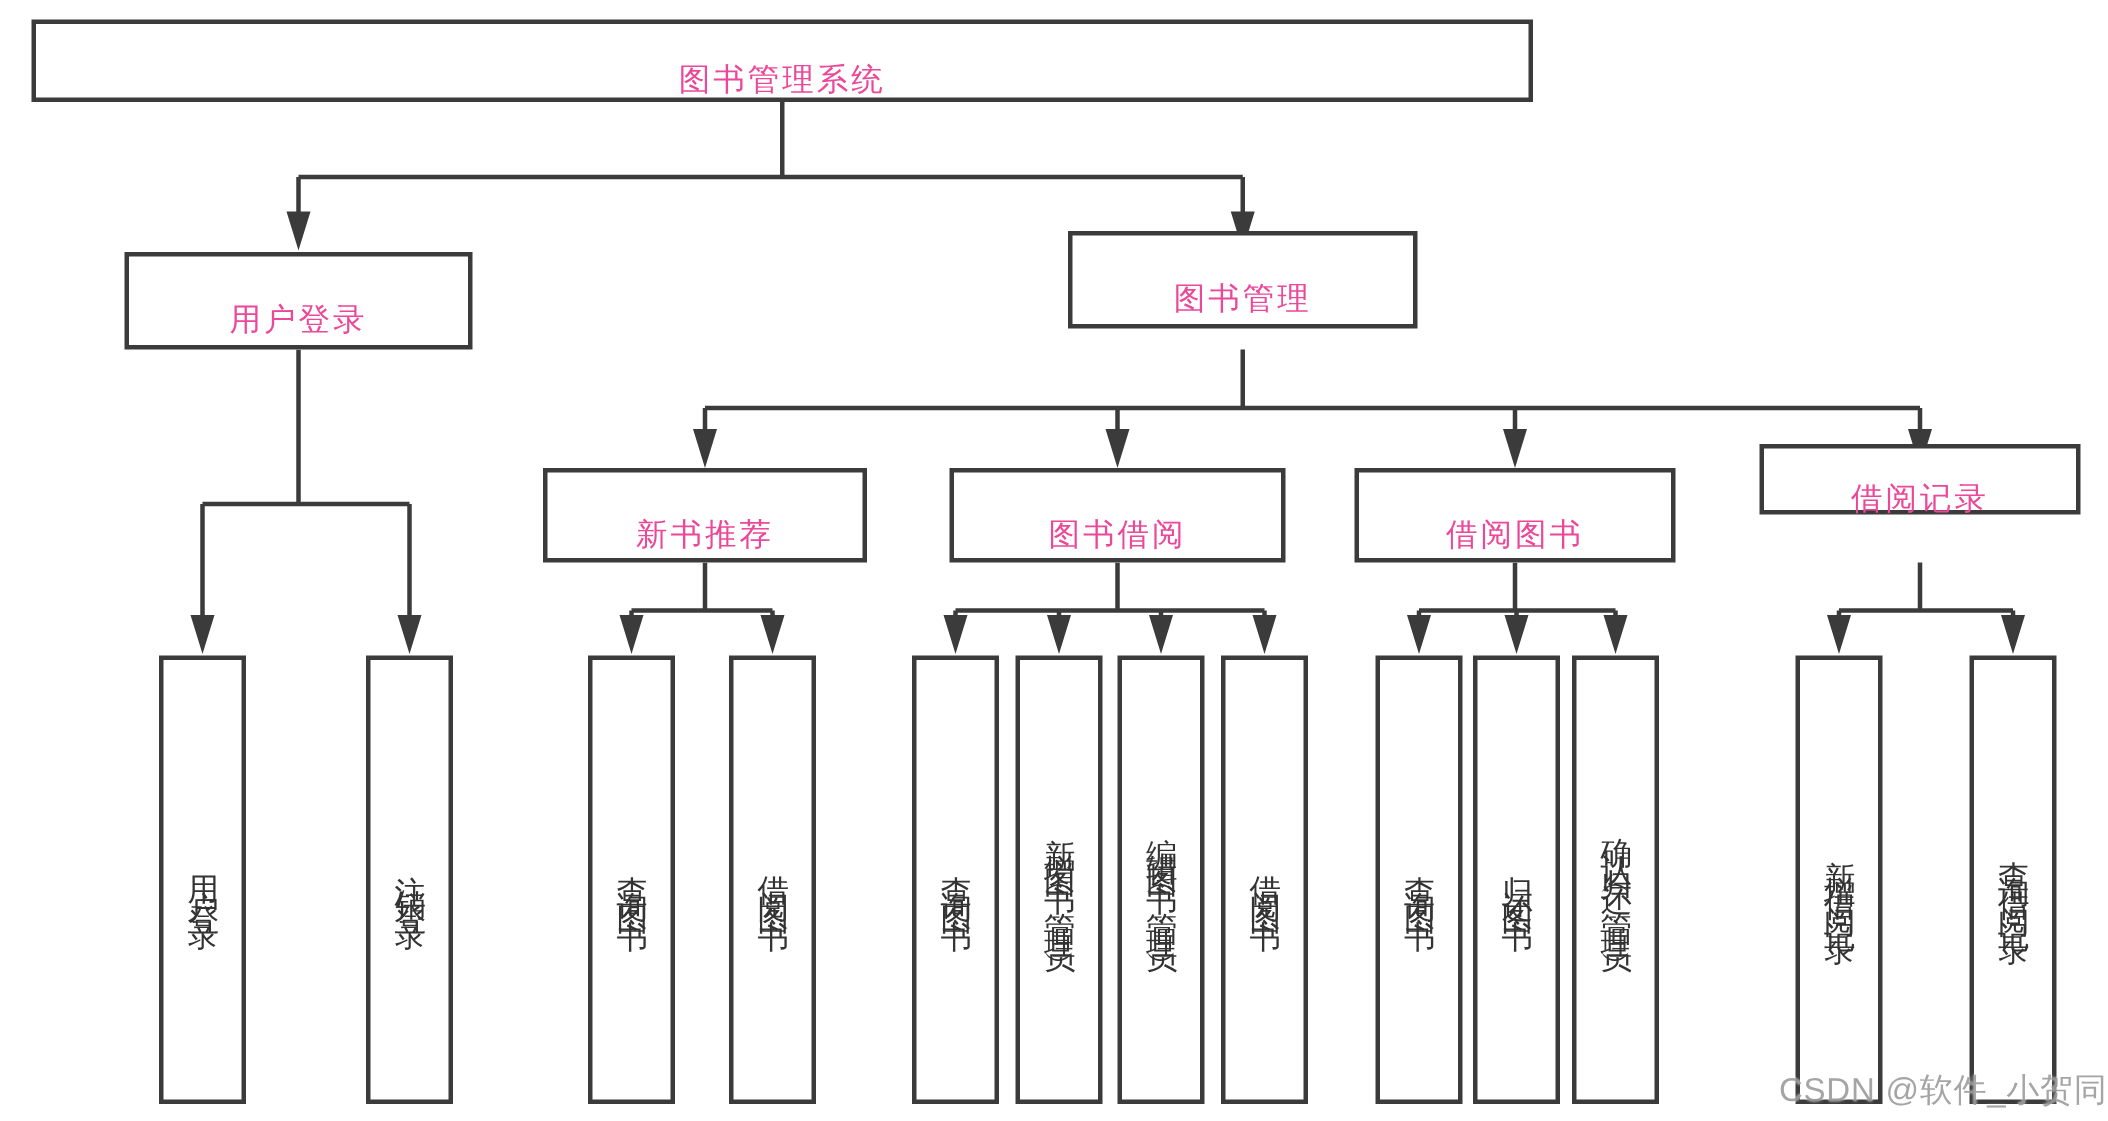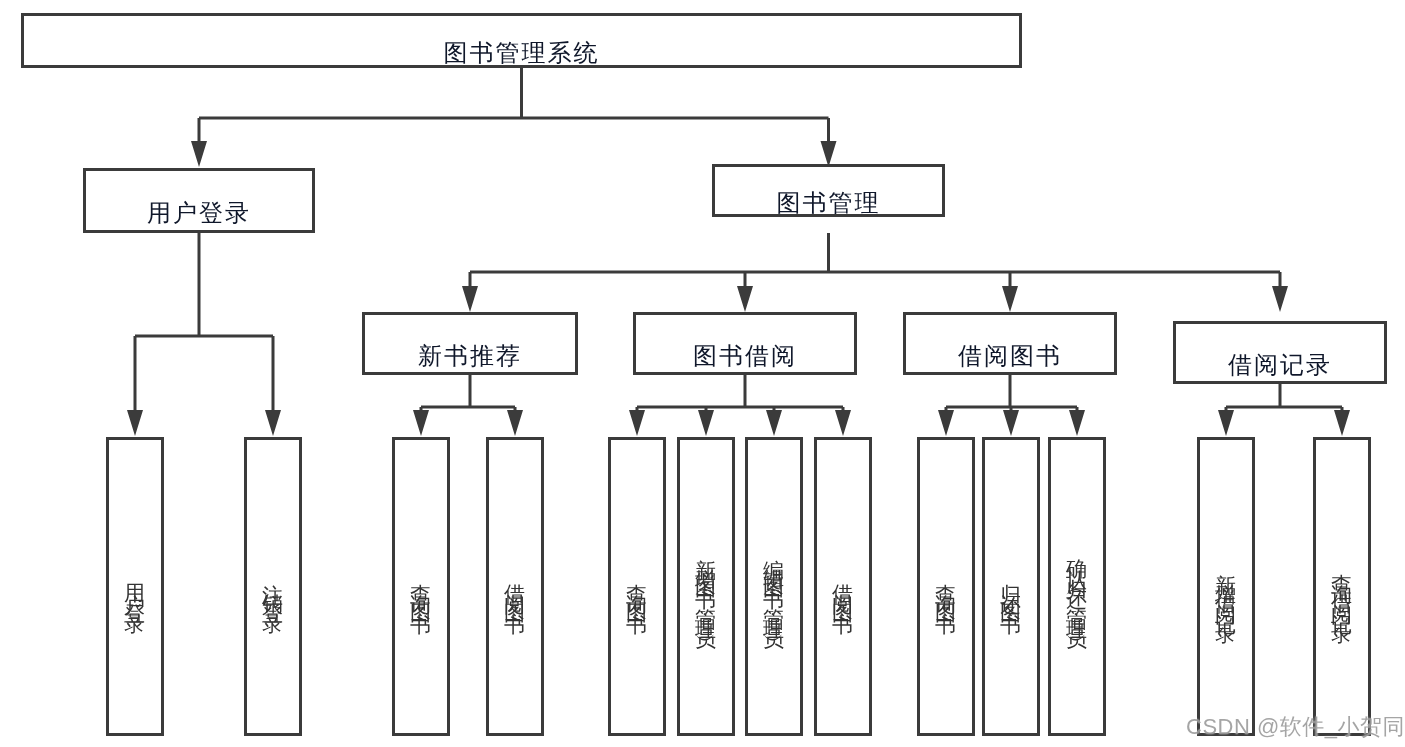--- a/index.html
+++ b/index.html
@@ -7,21 +7,21 @@
     position:relative;width:1405px;height:747px;background:#ffffff;overflow:hidden;
     font-family:"Liberation Sans","DejaVu Sans",sans-serif;
   }
   #wires{position:absolute;left:0;top:0;z-index:1;}
   .node{
     position:absolute;z-index:2;box-sizing:border-box;
     background:#ffffff;border:3px solid #3b3b3b;
     display:flex;align-items:center;justify-content:center;
   }
   .node .lbl{
-    color:#0f172a;font-size:24px;letter-spacing:2px;white-space:nowrap;margin-top:24px;
+    color:#ec4899;font-size:21px;letter-spacing:2px;white-space:nowrap;margin-top:24px;
   }
   .leaf{
     position:absolute;z-index:2;box-sizing:border-box;top:437px;height:299px;width:58px;
     background:#ffffff;border:3px solid #3b3b3b;
     display:flex;align-items:center;justify-content:center;
   }
   .leaf .vlbl{
     writing-mode:vertical-rl;text-orientation:mixed;
     color:#333333;font-size:21px;line-height:1;letter-spacing:10px;
   }
@@ -56,34 +56,34 @@
              M1218 410 L1234 410 L1226 436 Z  M1334 410 L1350 410 L1342 436 Z" fill="#3b3b3b" stroke="none"></path>
   </svg>
 
   <div class="node" style="left:21px;top:13px;width:1001px;height:55px">
     <span class="lbl">图书管理系统</span>
   </div>
 
   <div class="node" style="left:83px;top:168px;width:232px;height:65px">
     <span class="lbl">用户登录</span>
   </div>
-  <div class="node" style="left:712px;top:164px;width:233px;height:53px">
+  <div class="node" style="left:712px;top:154px;width:233px;height:65px">
     <span class="lbl">图书管理</span>
   </div>
 
   <div class="node" style="left:633px;top:312px;width:224px;height:63px">
     <span class="lbl">图书借阅</span>
   </div>
   <div class="node" style="left:362px;top:312px;width:216px;height:63px">
     <span class="lbl">新书推荐</span>
   </div>
   <div class="node" style="left:903px;top:312px;width:214px;height:63px">
     <span class="lbl">借阅图书</span>
   </div>
-  <div class="node" style="left:1173px;top:321px;width:214px;height:63px">
+  <div class="node" style="left:1173px;top:296px;width:214px;height:47px">
     <span class="lbl">借阅记录</span>
   </div>
 
   <div class="leaf" style="left:106px">
     <span class="vlbl">用户登录</span>
   </div>
   <div class="leaf" style="left:244px">
     <span class="vlbl">注销登录</span>
   </div>
 

